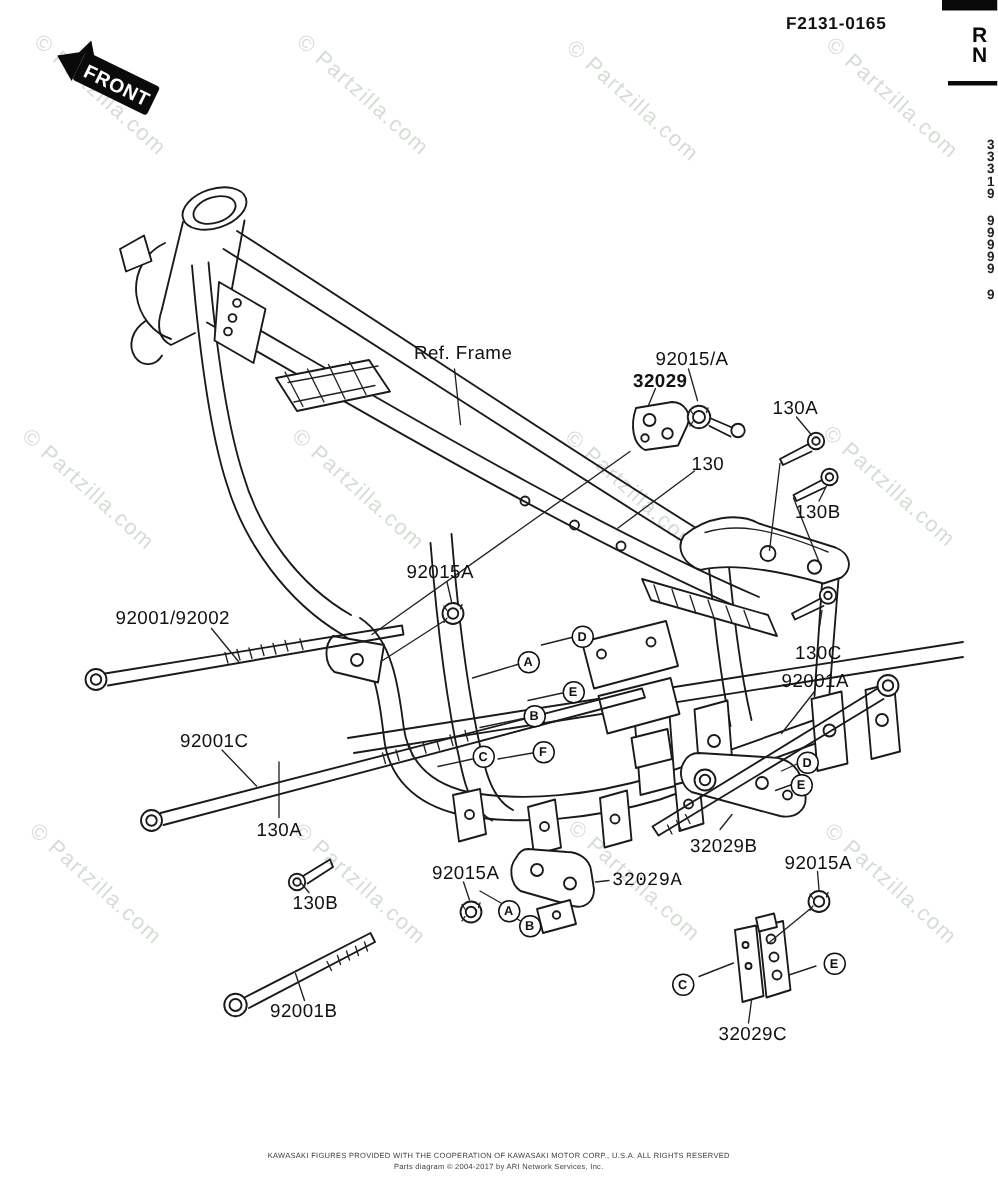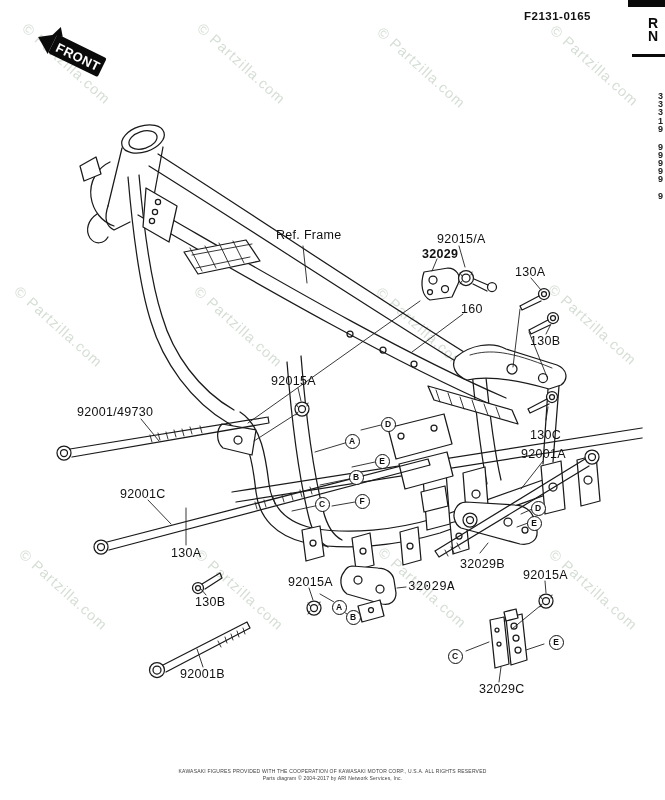--- a/index.html
+++ b/index.html
@@ -285,24 +285,24 @@
         <div class="tdig" style="top: 174px;">9</div>
         <div class="tdig" style="top: 191px;">9</div>
       </div>
   </div>
 
   <div id="label-layer">
       <div class="plabel" style="left: 276px; top: 228px;">Ref. Frame</div>
       <div class="plabel" style="left: 437px; top: 232px; text-align: center;">92015/A</div>
       <div class="plabel" style="left: 422px; top: 247px; font-weight: bold;">32029</div>
       <div class="plabel" style="left: 515px; top: 265px;">130A</div>
-      <div class="plabel" style="left: 461px; top: 302px;">160</div>
+      <div class="plabel" style="left: 461px; top: 302px;">130</div>
       <div class="plabel" style="left: 530px; top: 334px;">130B</div>
       <div class="plabel" style="left: 271px; top: 374px;">92015A</div>
-      <div class="plabel" style="left: 77px; top: 405px;">92001/49730</div>
+      <div class="plabel" style="left: 77px; top: 405px;">92001/92002</div>
       <div class="plabel" style="left: 530px; top: 400px; margin-top: 28px;">130C</div>
       <div class="plabel" style="left: 521px; top: 447px;">92001A</div>
       <div class="plabel" style="left: 120px; top: 487px;">92001C</div>
       <div class="plabel" style="left: 171px; top: 546px;">130A</div>
       <div class="plabel" style="left: 460px; top: 557px;">32029B</div>
       <div class="plabel" style="left: 523px; top: 568px;">92015A</div>
       <div class="plabel" style="left: 288px; top: 575px;">92015A</div>
       <div class="plabel" style="left: 408px; top: 580px; font-family: Liberation Mono, monospace;">32029A</div>
       <div class="plabel" style="left: 195px; top: 595px;">130B</div>
       <div class="plabel" style="left: 180px; top: 667px;">92001B</div>

